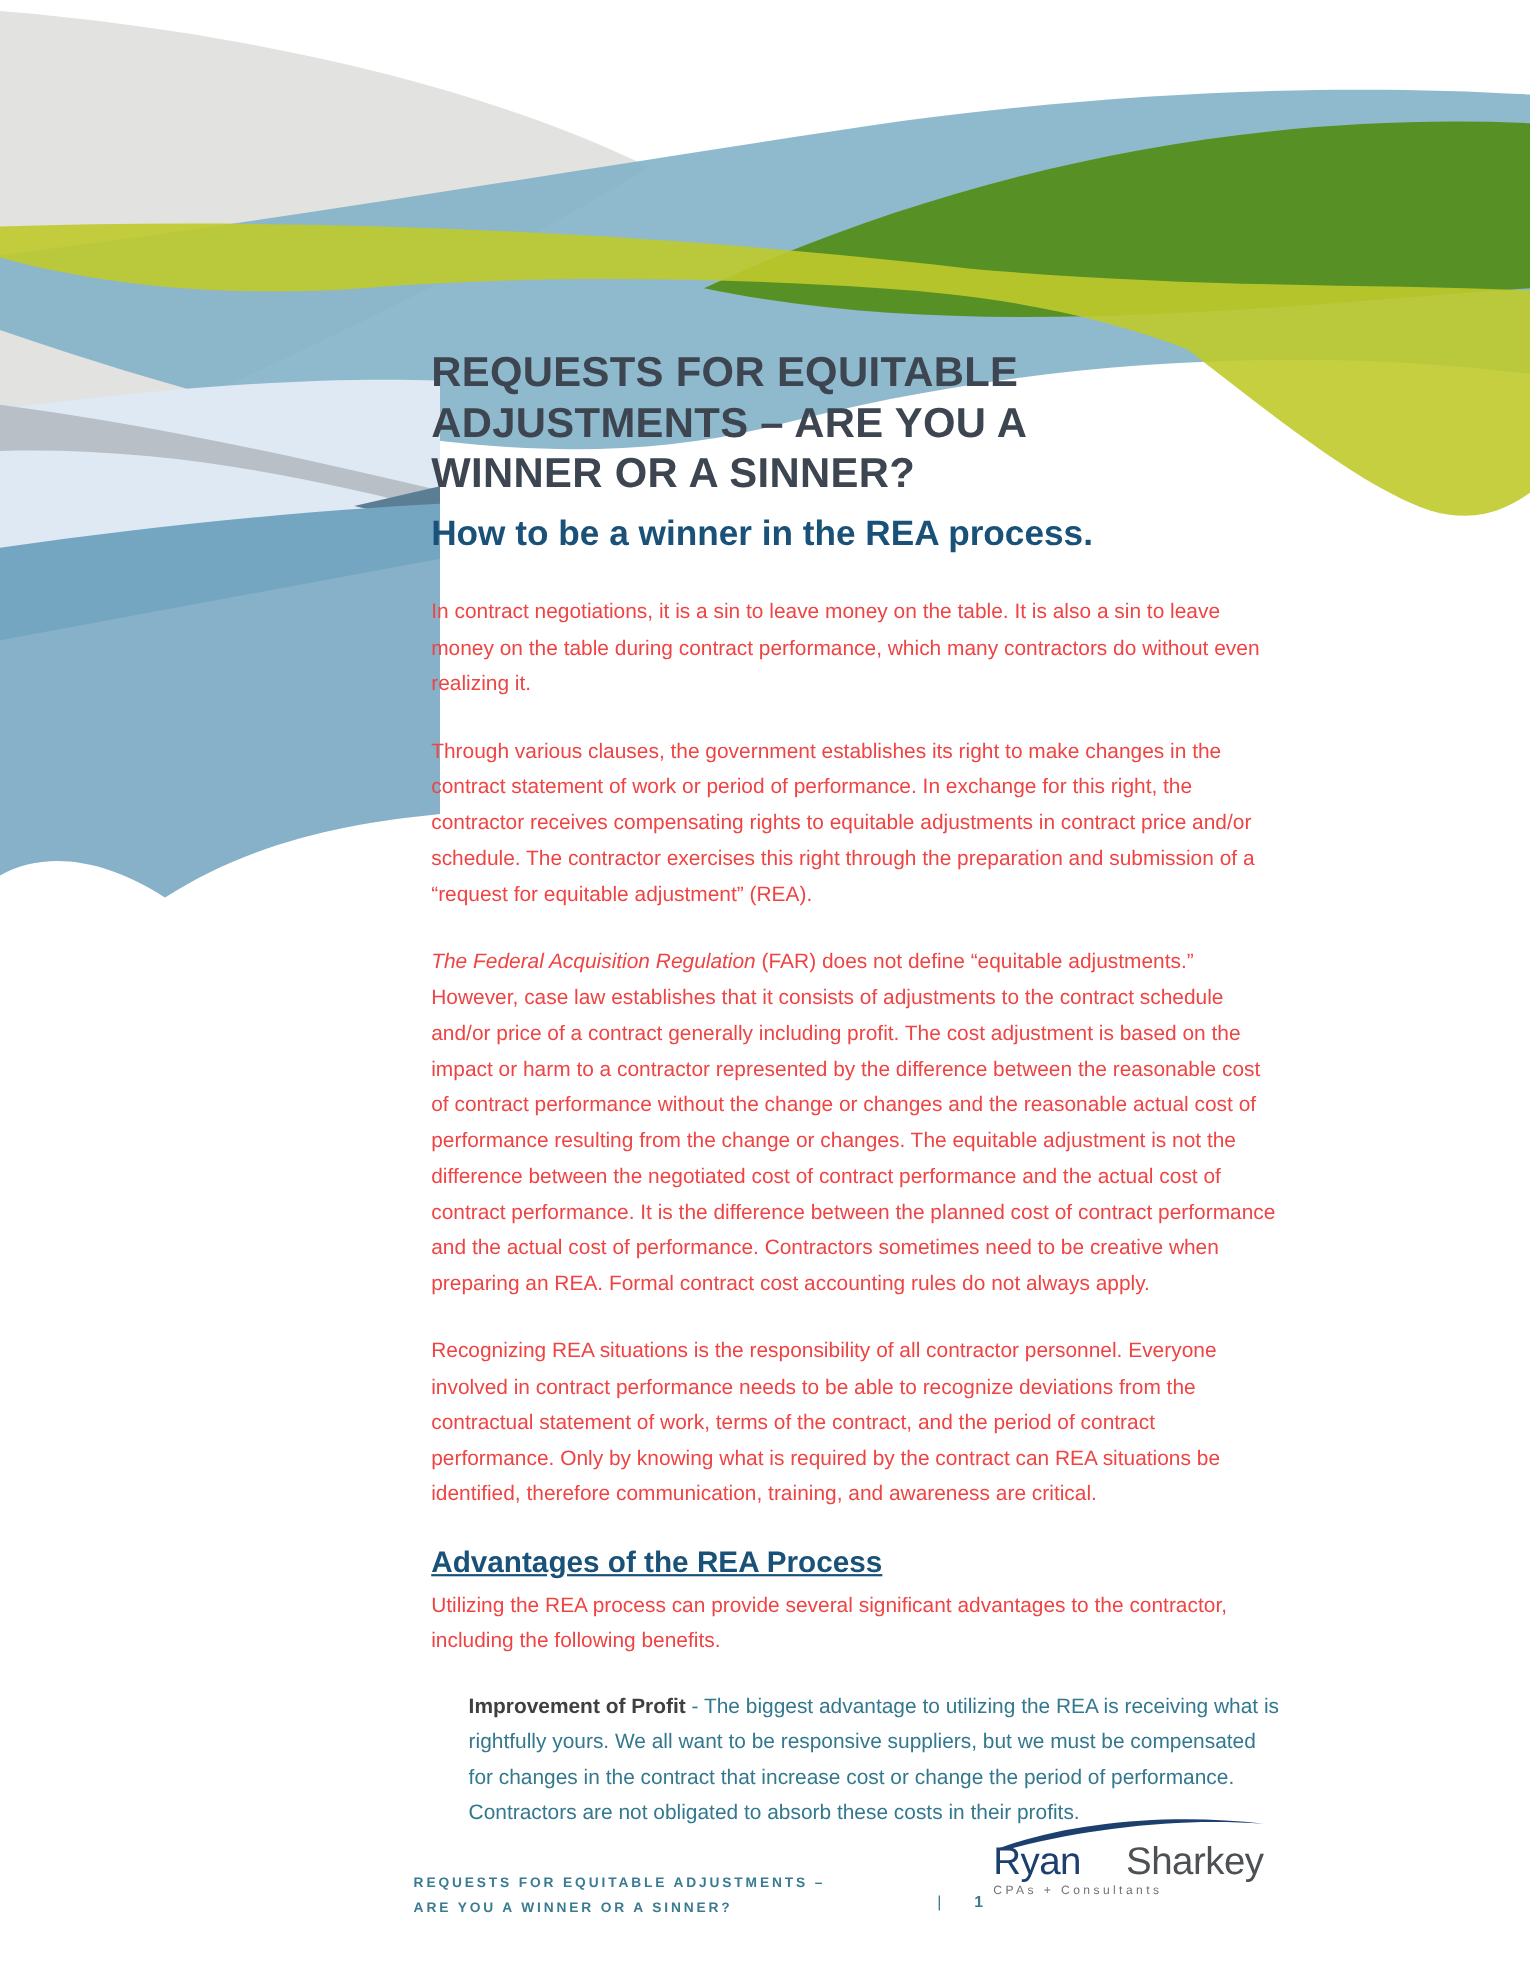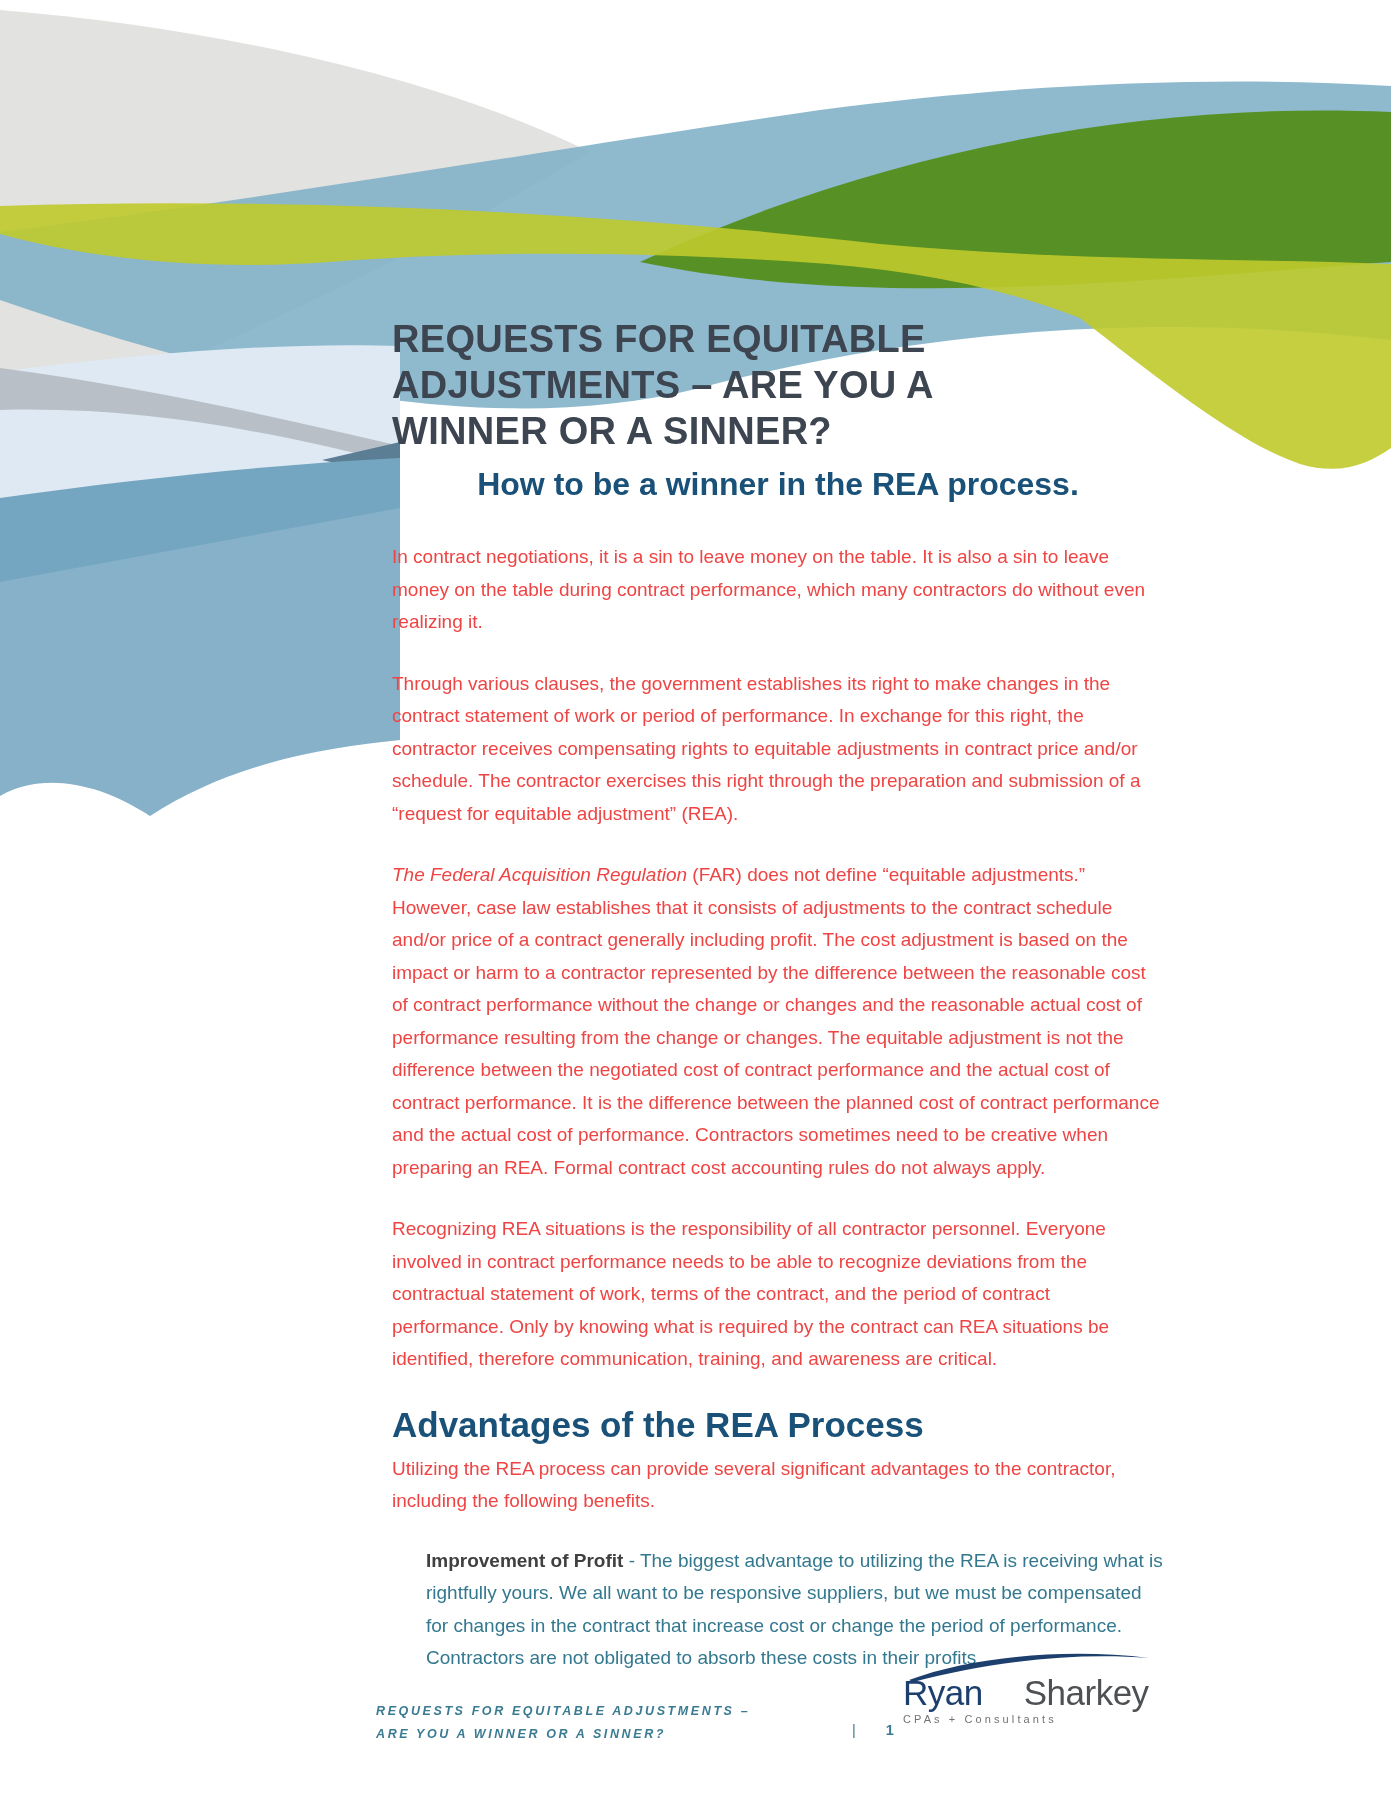--- a/index.html
+++ b/index.html
@@ -14,32 +14,32 @@
     position:absolute; left:76px; top:510px; width:285px;
     color:#ffffff; font-style:italic; font-weight:400;
     font-size:22.5px; line-height:37.5px; white-space:pre-line;
   }
 
   .content { position:absolute; left:392px; top:316px; width:772px; }
   .title {
     font-size:38px; line-height:46px; font-weight:700; color:#3d4551;
     margin:0 0 12px 0; white-space:pre-line; letter-spacing:0.3px;
   }
-  .subtitle { font-size:32px; font-weight:700; color:#1a5178; margin:0 0 38px 0;text-align:center; }
+  .subtitle { font-size:32px; font-weight:700; color:#1a5178; margin:0 0 38px 0; }
   .body-p { font-size:19px; line-height:32.5px; color:#ef4444; margin:0 0 29px 0; font-weight:400; }
   .body-p .italic { font-style:italic; }
-  .section-heading { font-size:35px; font-weight:700; color:#1a5178; margin:16px 0 8px 0; }
+  .section-heading { font-size:27px; font-weight:700; color:#1a5178; margin:16px 0 8px 0;text-decoration:underline; }
   .section-intro { margin-bottom:27px; }
   .benefit { margin:6px 0 0 34px; font-size:19px; line-height:32.5px; color:#33788f; }
   .benefit-lead { font-weight:700; color:#404040; }
 
   .footer-title {
     position:absolute; left:376px; top:1700px;
     font-size:12.5px; font-weight:700; letter-spacing:2.6px;
-    color:#3a7b92; line-height:23px; white-space:pre-line;font-style:italic;
+    color:#3a7b92; line-height:23px; white-space:pre-line;
   }
   .footer-page { position:absolute; left:852px; top:1722px; color:#3a7b92; font-size:14.5px; }
   .footer-page .sep { font-weight:400; color:#3a7b92; }
   .footer-page .num { font-weight:700; margin-left:30px; }
 
   .logo { position:absolute; left:903px; top:1650px; width:248px; }
   .logo-swoosh { display:block; margin-bottom:-8px; }
   .logo-name { font-size:35px; line-height:38px; letter-spacing:-0.5px; white-space:nowrap; }
   .logo-name .ryan { color:#1d3f6e; }
   .logo-name .sharkey { color:#4e5154;margin-left:41px; }

